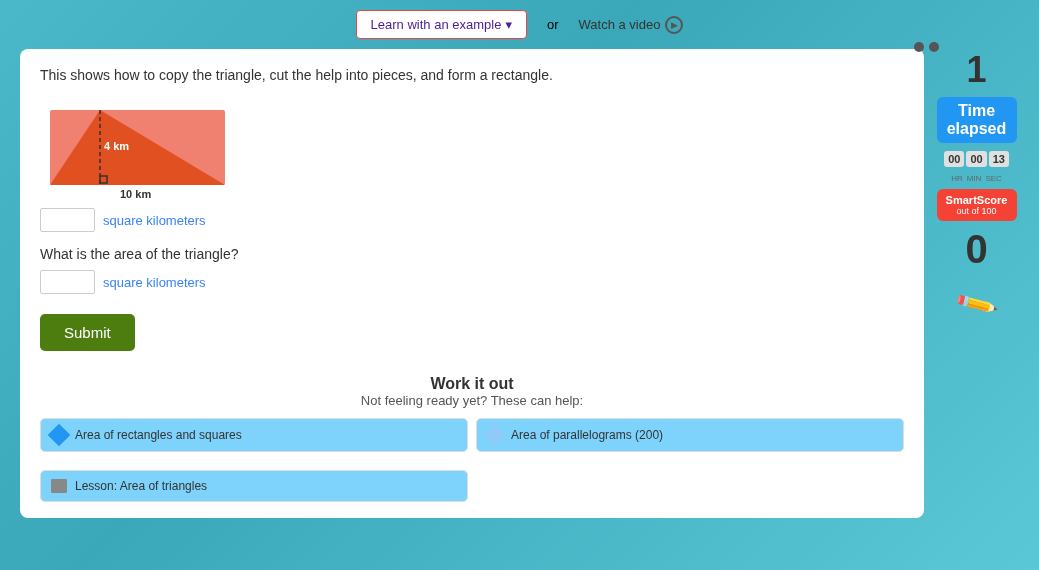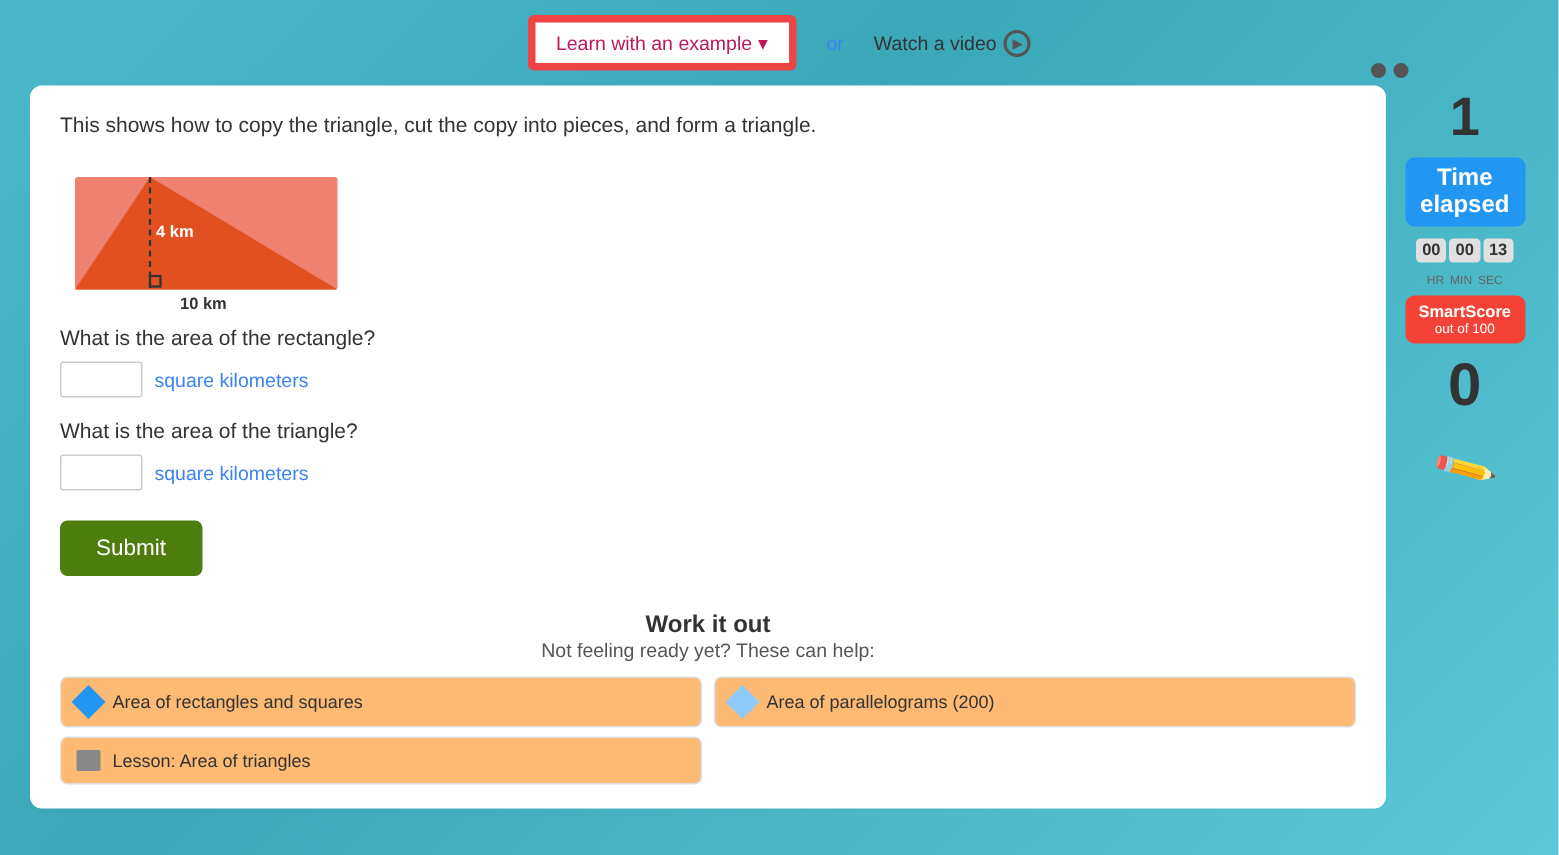--- a/index.html
+++ b/index.html
@@ -16,34 +16,34 @@
       display: flex;
       align-items: center;
       justify-content: center;
       padding: 10px 20px;
       gap: 20px;
       position: relative;
     }
 
     .learn-btn {
       background: white;
-      border: 5px solid #ef4444;
+      border: 1px solid #ef4444;
       border-radius: 4px;
       padding: 6px 14px;
       font-size: 13px;
-      color: #be185d;
+      color: #4c1d95;
       cursor: pointer;
       display: flex;
       align-items: center;
       gap: 4px;
     }
 
     .or-text {
       font-size: 13px;
-      color: #3b82f6;
+      color: #000000;
     }
 
     .watch-btn {
       font-size: 13px;
       color: #333;
       cursor: pointer;
       display: flex;
       align-items: center;
       gap: 5px;
     }
@@ -241,21 +241,21 @@
       margin-top: 10px;
     }
 
     .help-row {
       display: flex;
       gap: 8px;
     }
 
     .help-item {
       flex: 1;
-      background: #fdba74;
+      background: #7dd3fc;
       border: 1px solid #ddd;
       border-radius: 5px;
       padding: 8px 10px;
       font-size: 12px;
       color: #333;
       display: flex;
       align-items: center;
       gap: 8px;
       cursor: pointer;
     }
@@ -319,42 +319,41 @@
 
 <div class="dots-indicator">
   <div class="dot"></div>
   <div class="dot"></div>
 </div>
 
 <div class="main-content">
 
   <div class="left-panel">
 
-    <div class="description">This shows how to copy the triangle, cut the copy into pieces, and form a triangle.</div>
+    <div class="description">This shows how to copy the triangle, cut the help into pieces, and form a rectangle.</div>
 
     
     <div class="diagram-container">
       <svg width="200" height="100">
 
         <rect x="10" y="10" width="175" height="75" fill="#f08070" rx="2"></rect>
 
         <polygon points="10,85 185,85 60,10" fill="#e05020"></polygon>
 
         <line x1="60" y1="10" x2="60" y2="85" stroke="#333" stroke-width="1.5" stroke-dasharray="4,3"></line>
 
         <rect x="60" y="76" width="7" height="7" fill="none" stroke="#333" stroke-width="1.5"></rect>
 
         <text x="64" y="50" font-size="11" fill="white" font-weight="bold">4 km</text>
 
         <text x="80" y="98" font-size="11" fill="#333" font-weight="bold">10 km</text>
       </svg>
     </div>
 
     
-    <div class="question-label">What is the area of the rectangle?</div>
     <div class="answer-row">
       <input type="text" class="answer-input" style="">
       <span class="unit-text">square kilometers</span>
     </div>
 
     
     <div class="question-label">What is the area of the triangle?</div>
     <div class="answer-row">
       <input type="text" class="answer-input" style="">
       <span class="unit-text">square kilometers</span>
@@ -378,21 +377,21 @@
           <span>Area of rectangles and squares</span>
         </div>
 
         <div class="help-item">
           <div class="diamond-icon light"></div>
           <span>Area of parallelograms (200)</span>
         </div>
       </div>
       <div class="help-row">
 
-        <div class="help-item" style="max-width: calc(50% - 4px);">
+        <div class="help-item" style="max-width: calc(50% - 4px); margin-top: 12px;">
           <div class="book-icon"></div>
           <span>Lesson: Area of triangles</span>
         </div>
       </div>
     </div>
 
   </div>
 
   <div class="right-panel">
     <div class="score-number">1</div>

